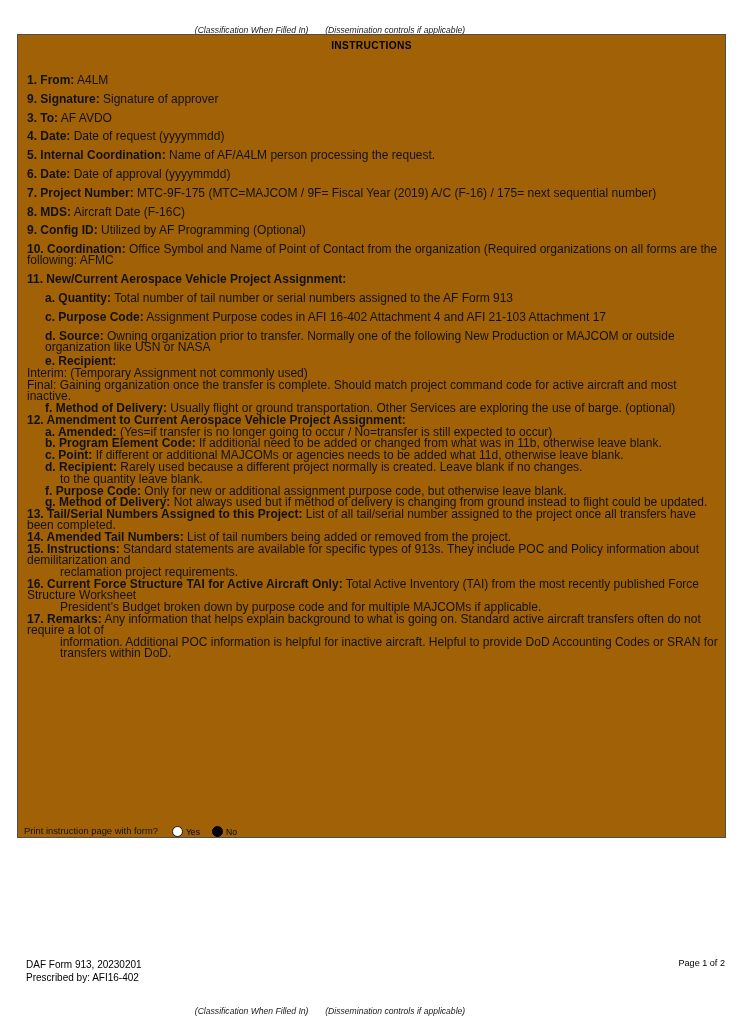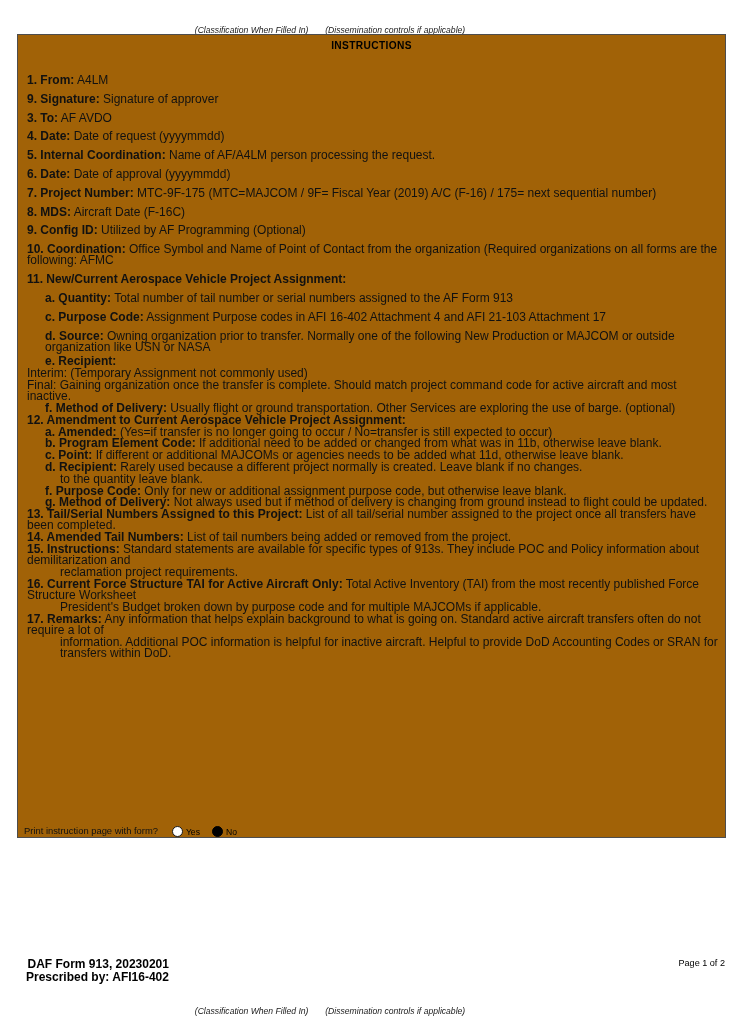--- a/index.html
+++ b/index.html
@@ -125,24 +125,23 @@
     line-height: 9px;
   }
   .radio-opt.opt-yes .radio-label { margin-top: -1px; }
   .radio-opt.opt-no  .radio-label { margin-top: 3px; }
 
   
   .footer-left {
     position: absolute;
     left: 26px;
     top: 958px;
-    font-size: 12px;
-    font-weight: bold;
+    font-size: 10px;
+    font-weight: normal;
     line-height: 13px;
-    text-align: right;
   }
   .footer-right {
     position: absolute;
     right: 26px;
     top: 958px;
     font-size: 9.1px;
   }
 </style>
 </head>
 <body>

